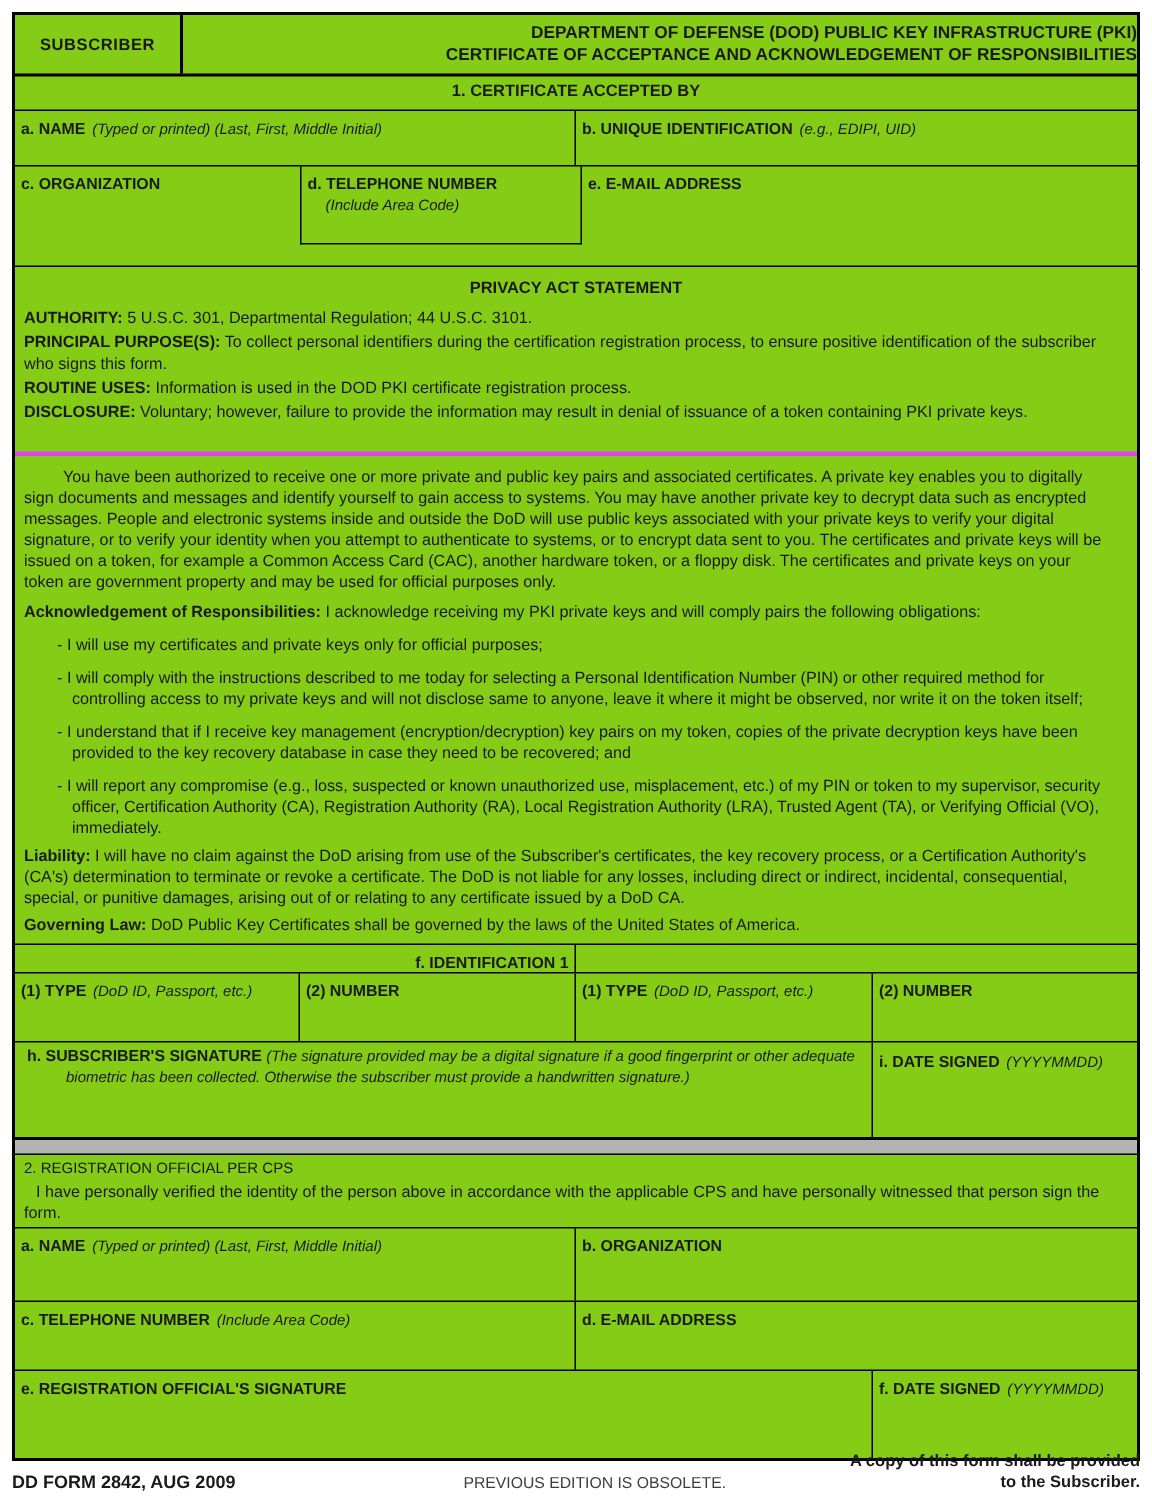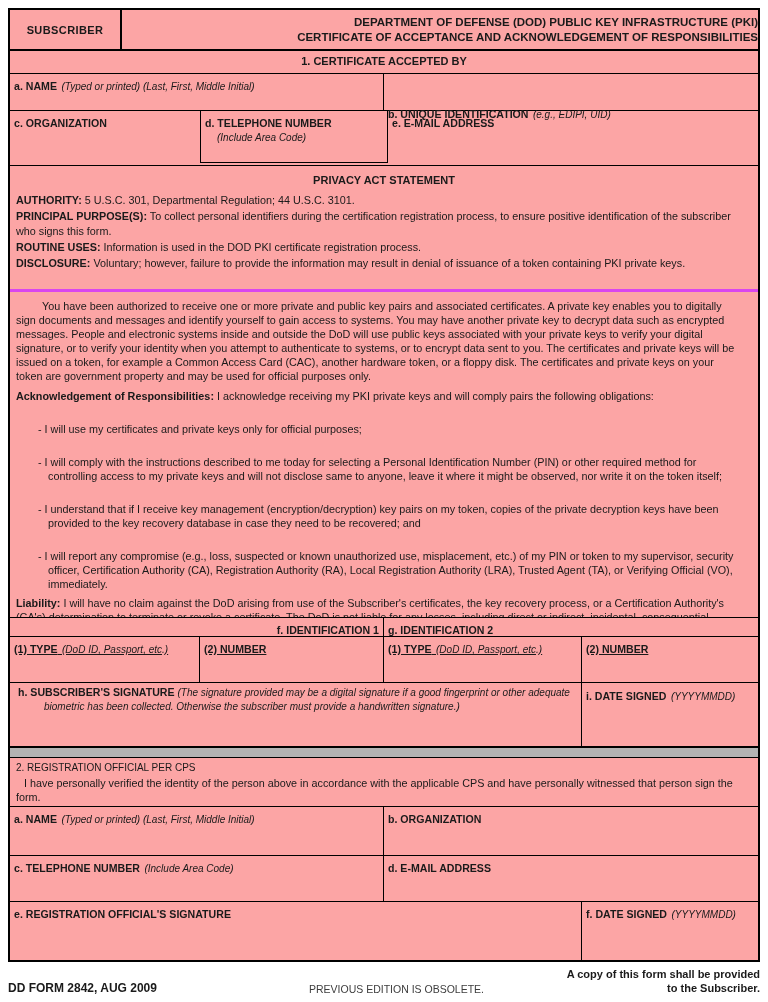--- a/index.html
+++ b/index.html
@@ -4,64 +4,64 @@
 <style>
   * { margin:0; padding:0; box-sizing:border-box; }
   html,body { width:768px; height:1002px; background:#ffffff; }
   body {
     font-family:"Liberation Sans", sans-serif;
     color:#1a1a1a;
     position:relative;
     overflow:hidden;
     -webkit-font-smoothing:antialiased;
   }
-  .form { position:absolute; left:8px; top:8px; width:752px; border:2px solid #000; background:#fca5a5; }
+  .form { position:absolute; left:8px; top:8px; width:752px; border:2px solid #000; background:#84cc16; }
 
   
   .header-row { display:flex; height:41px; border-bottom:2px solid #000; }
   .subscriber-cell { width:112px; border-right:2px solid #000; display:flex; align-items:center; justify-content:center;
     font-weight:bold; font-size:11px; letter-spacing:.4px; }
   .title-cell { flex:1; display:flex; flex-direction:column; align-items:flex-end; justify-content:center;
     font-weight:bold; font-size:11.5px; line-height:15px; text-align:center; }
 
   .sec-title { height:22px; padding:4px 4px 0 4px; font-weight:bold; font-size:11px;text-align:center; }
 
   .row { display:flex; border-top:1px solid #000; }
   .cell { padding:2px 4px; position:relative; }
   .fl { font-weight:bold; font-size:10.6px; }
   .fh { font-style:italic; font-size:10px; font-weight:normal; }
 
   .row-ab { height:37px; }
   .cell-a { width:374px; border-right:1px solid #000; }
-  .cell-b { flex:1;margin-top:28px; }
+  .cell-b { flex:1; }
 
   .row-cde { height:55px; }
   .cell-c { width:190px; }
   .phone-cell { width:188px; border-left:1px solid #000; border-right:1px solid #000; border-bottom:1px solid #000;
     margin-bottom:2px; padding:2px 4px; }
   .phone-hint { display:block; margin-left:12px; margin-top:1px; }
   .cell-e { flex:1; }
 
-  .privacy { border-top:1px solid #000; height:124px; padding:4px 6px 0 6px; font-size:10.8px; line-height:15px; }
+  .privacy { border-top:1px solid #000; height:124px; padding:4px 6px 0 6px; font-size:10.8px; line-height:15px;margin-top:12px; }
   .privacy-head { text-align:center; font-weight:bold; font-size:11px; margin:3px 0 5px 0; }
   .privacy p { margin:0 0 1px 0; }
   .bl { font-weight:bold; }
 
   .textbox { border-top:3px solid #d946ef; height:328px; padding:4px 22px 0 6px; font-size:10.8px; line-height:14px; overflow:hidden; }
   .p-intro { text-indent:26px; margin-top:3px; }
   .p-ack { margin-top:6px; }
-  .bullet { margin:19px 0 0 22px; padding-left:10px; text-indent:-10px; }
+  .bullet { margin:8px 0 0 22px; padding-left:10px; text-indent:-10px; }
   .p-liab { margin-top:5px; }
   .p-law { margin-top:4px; }
 
   .row-fg { height:19px; }
   .cell-f { width:374px; border-right:1px solid #000;text-align:right; }
   .cell-g { flex:1; }
 
-  .row-type { height:46px;text-decoration:underline; }
+  .row-type { height:46px; }
   .cell-t1 { width:190px; border-right:1px solid #000; }
   .cell-n1 { width:184px; border-right:1px solid #000; }
   .cell-t2 { width:198px; border-right:1px solid #000; }
   .cell-n2 { flex:1; }
 
   .row-hi { height:64px; }
   .cell-h { width:572px; border-right:1px solid #000; padding:3px 4px; }
   .sig-note { padding-left:30px; text-indent:-26px; font-size:10.4px; line-height:13.5px; }
   .cell-i { flex:1; padding:3px 4px; }
 
@@ -168,23 +168,20 @@
     <p class="p-law">
       <span class="bl">Governing Law:</span>
       <span>DoD Public Key Certificates shall be governed by the laws of the United States of America.</span>
     </p>
   </div>
 
   <div class="row row-fg">
     <div class="cell cell-f">
       <span class="fl">f. IDENTIFICATION 1</span>
     </div>
-    <div class="cell cell-g">
-      <span class="fl">g. IDENTIFICATION 2</span>
-    </div>
   </div>
 
   <div class="row row-type">
     <div class="cell cell-t1">
       <span class="fl">(1) TYPE</span>
       <span class="fh">(DoD ID, Passport, etc.)</span>
       <div class="fillarea"></div>
     </div>
     <div class="cell cell-n1">
       <span class="fl">(2) NUMBER</span>

